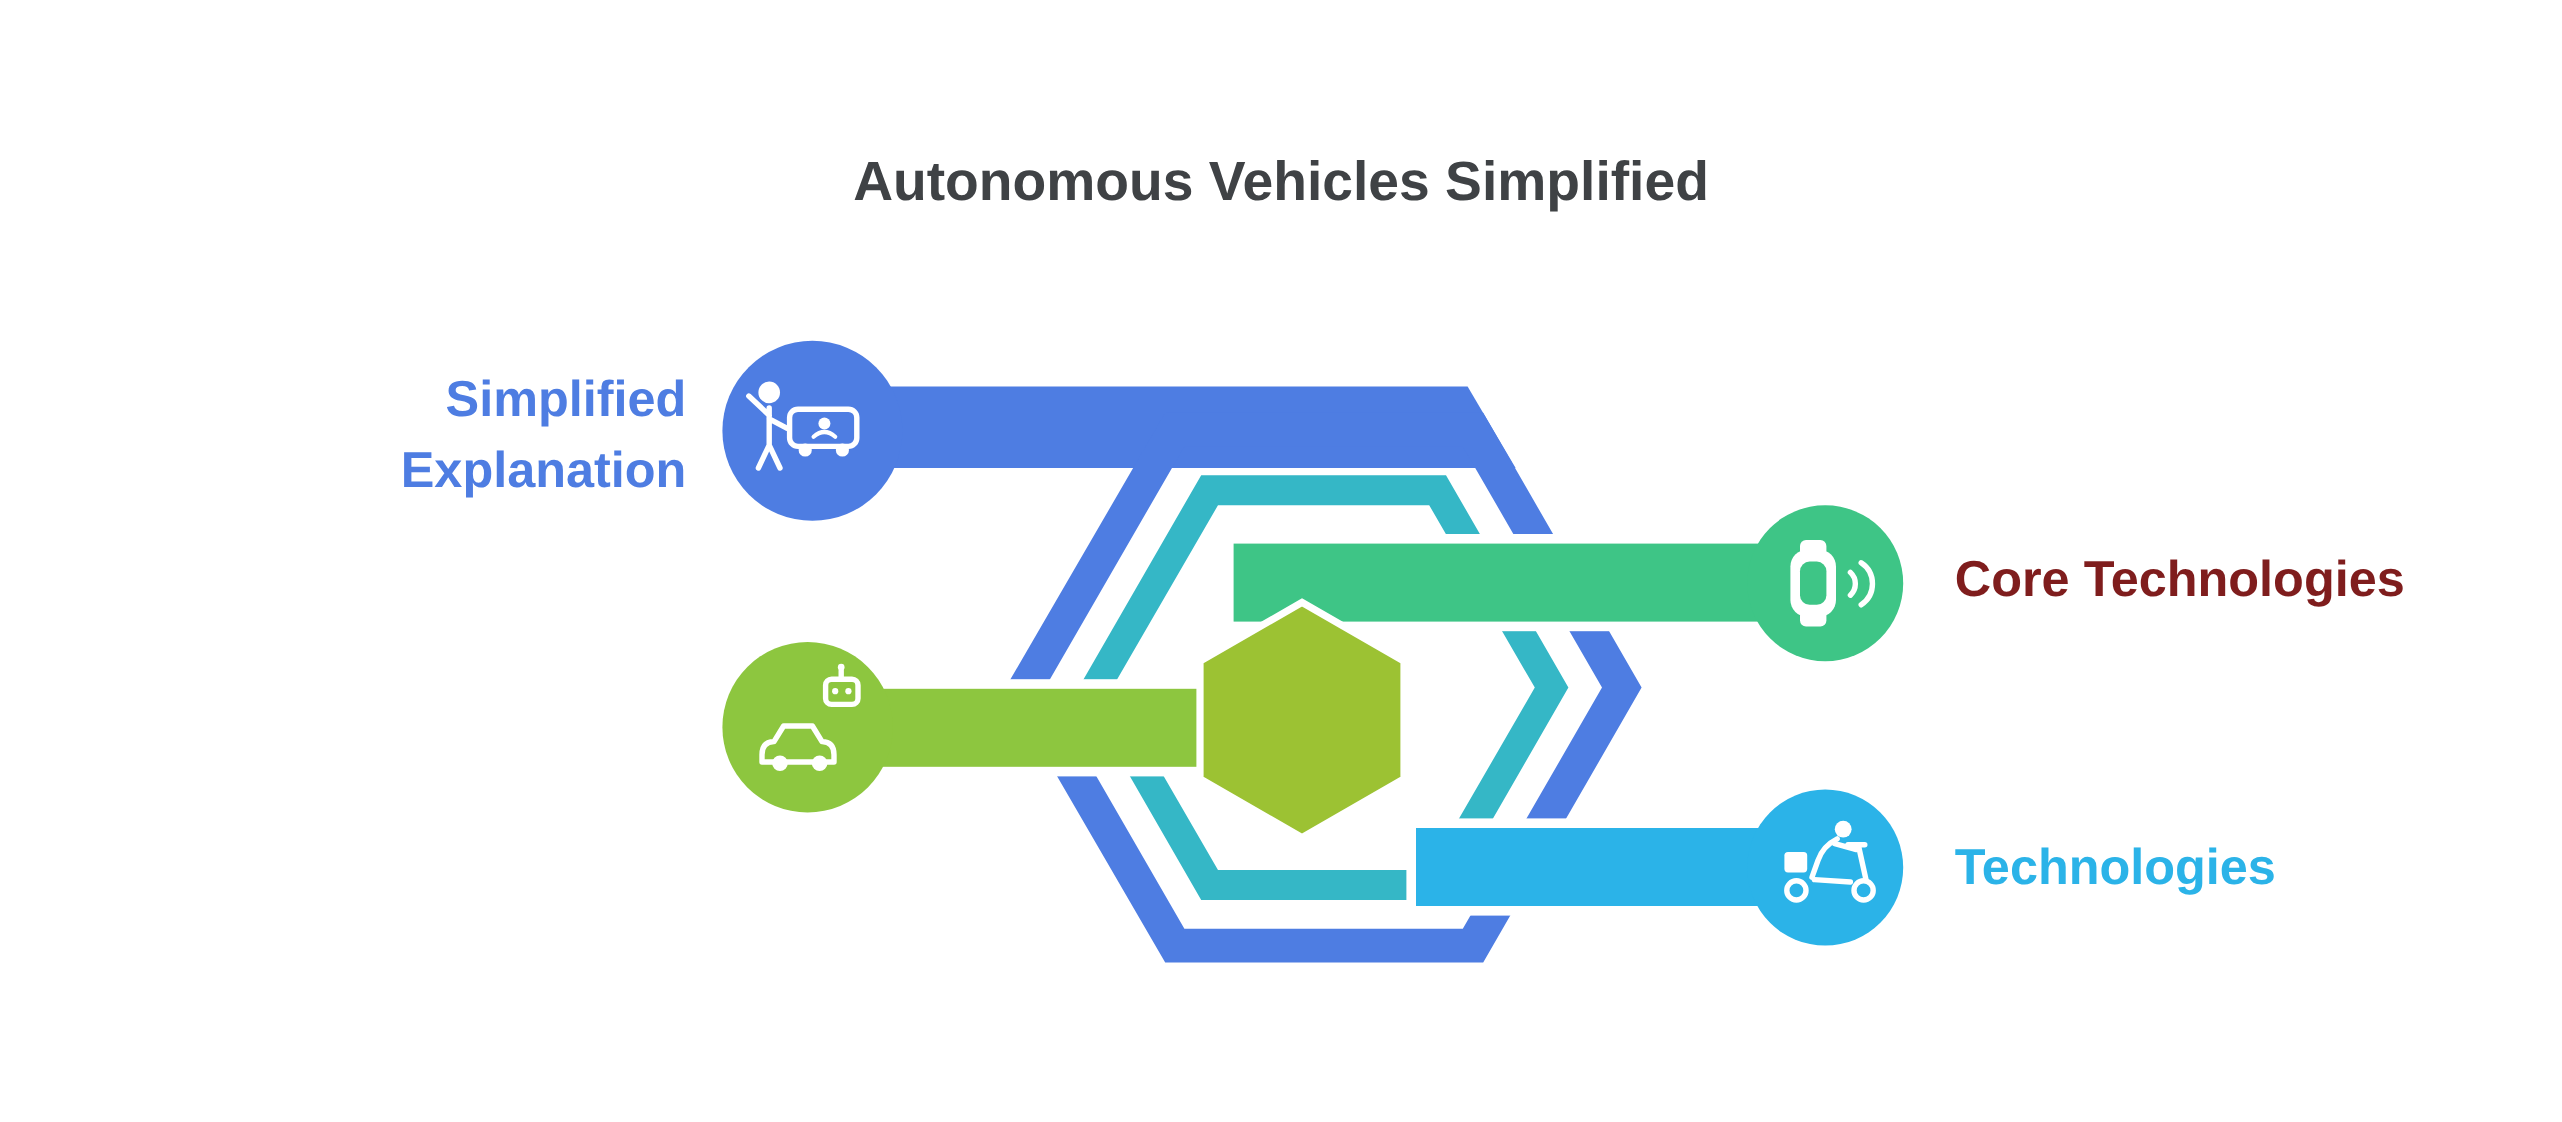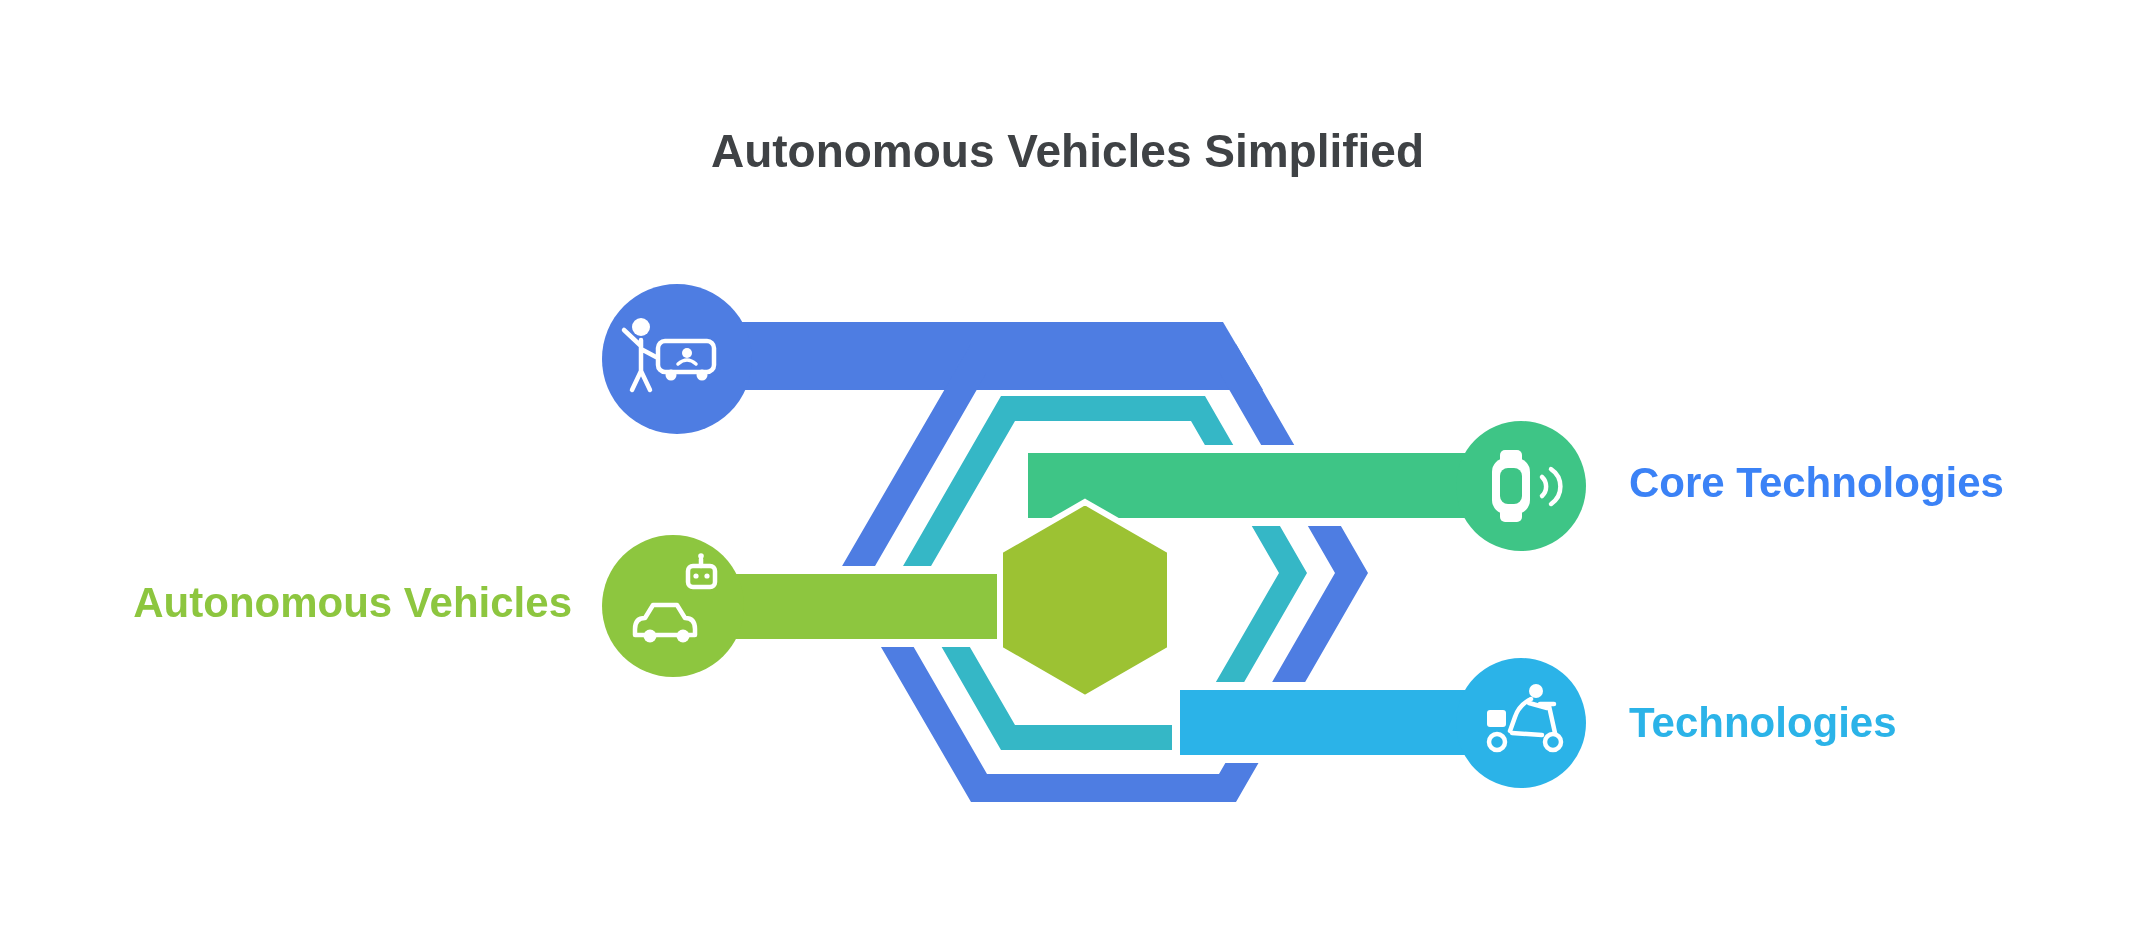--- a/index.html
+++ b/index.html
@@ -6,21 +6,21 @@
   body{width:2135px;height:935px;position:relative;overflow:hidden;
        font-family:"Liberation Sans", sans-serif;}
   .stage{position:absolute;inset:0;}
   .page-title{position:absolute;left:0;right:0;top:124px;text-align:center;
        font-size:46px;font-weight:700;color:#3f4245;}
   .label{position:absolute;font-weight:700;font-size:42px;line-height:1.4;}
   .label-left{right:1563px;text-align:right;white-space:nowrap;}
   .label-right{left:1629px;white-space:nowrap;}
   .label-blue{color:#4e7de2;max-width:360px;white-space:normal;}
   .label-green{color:#8dc63f;}
-  .label-core{color:#3b82f6;}
+  .label-core{color:#7f1d1d;}
   .label-cyan{color:#2bb3e8;}
   svg{position:absolute;left:0;top:0;}
 </style>
 </head>
 <body>
 
 <div class="stage">
 
   <div class="page-title">Autonomous Vehicles Simplified</div>
 
@@ -84,20 +84,20 @@
       <path d="M1531 699 Q1519 705 1515 717 L1510 731"></path>
       <path d="M1529 703 L1547 708"></path>
       <path d="M1540 704 L1554 704 M1549 706 L1555 733"></path>
       <path d="M1512 733 L1542 735"></path>
       <circle cx="1497" cy="742" r="8"></circle>
       <circle cx="1553" cy="742" r="8"></circle>
       <rect x="1487" y="710" width="19" height="17" rx="3" fill="#ffffff" stroke="none"></rect>
     </g>
   </svg>
 
+  <div class="label label-left label-blue" style="top:304px;">Simplified Explanation</div>
 
-  <div class="label label-left label-green" style="top:574px;">Autonomous Vehicles</div>
 
   <div class="label label-right label-core" style="top:454px;">Core Technologies</div>
 
   <div class="label label-right label-cyan" style="top:694px;">Technologies</div>
 
 </div>
 
 </body></html>

